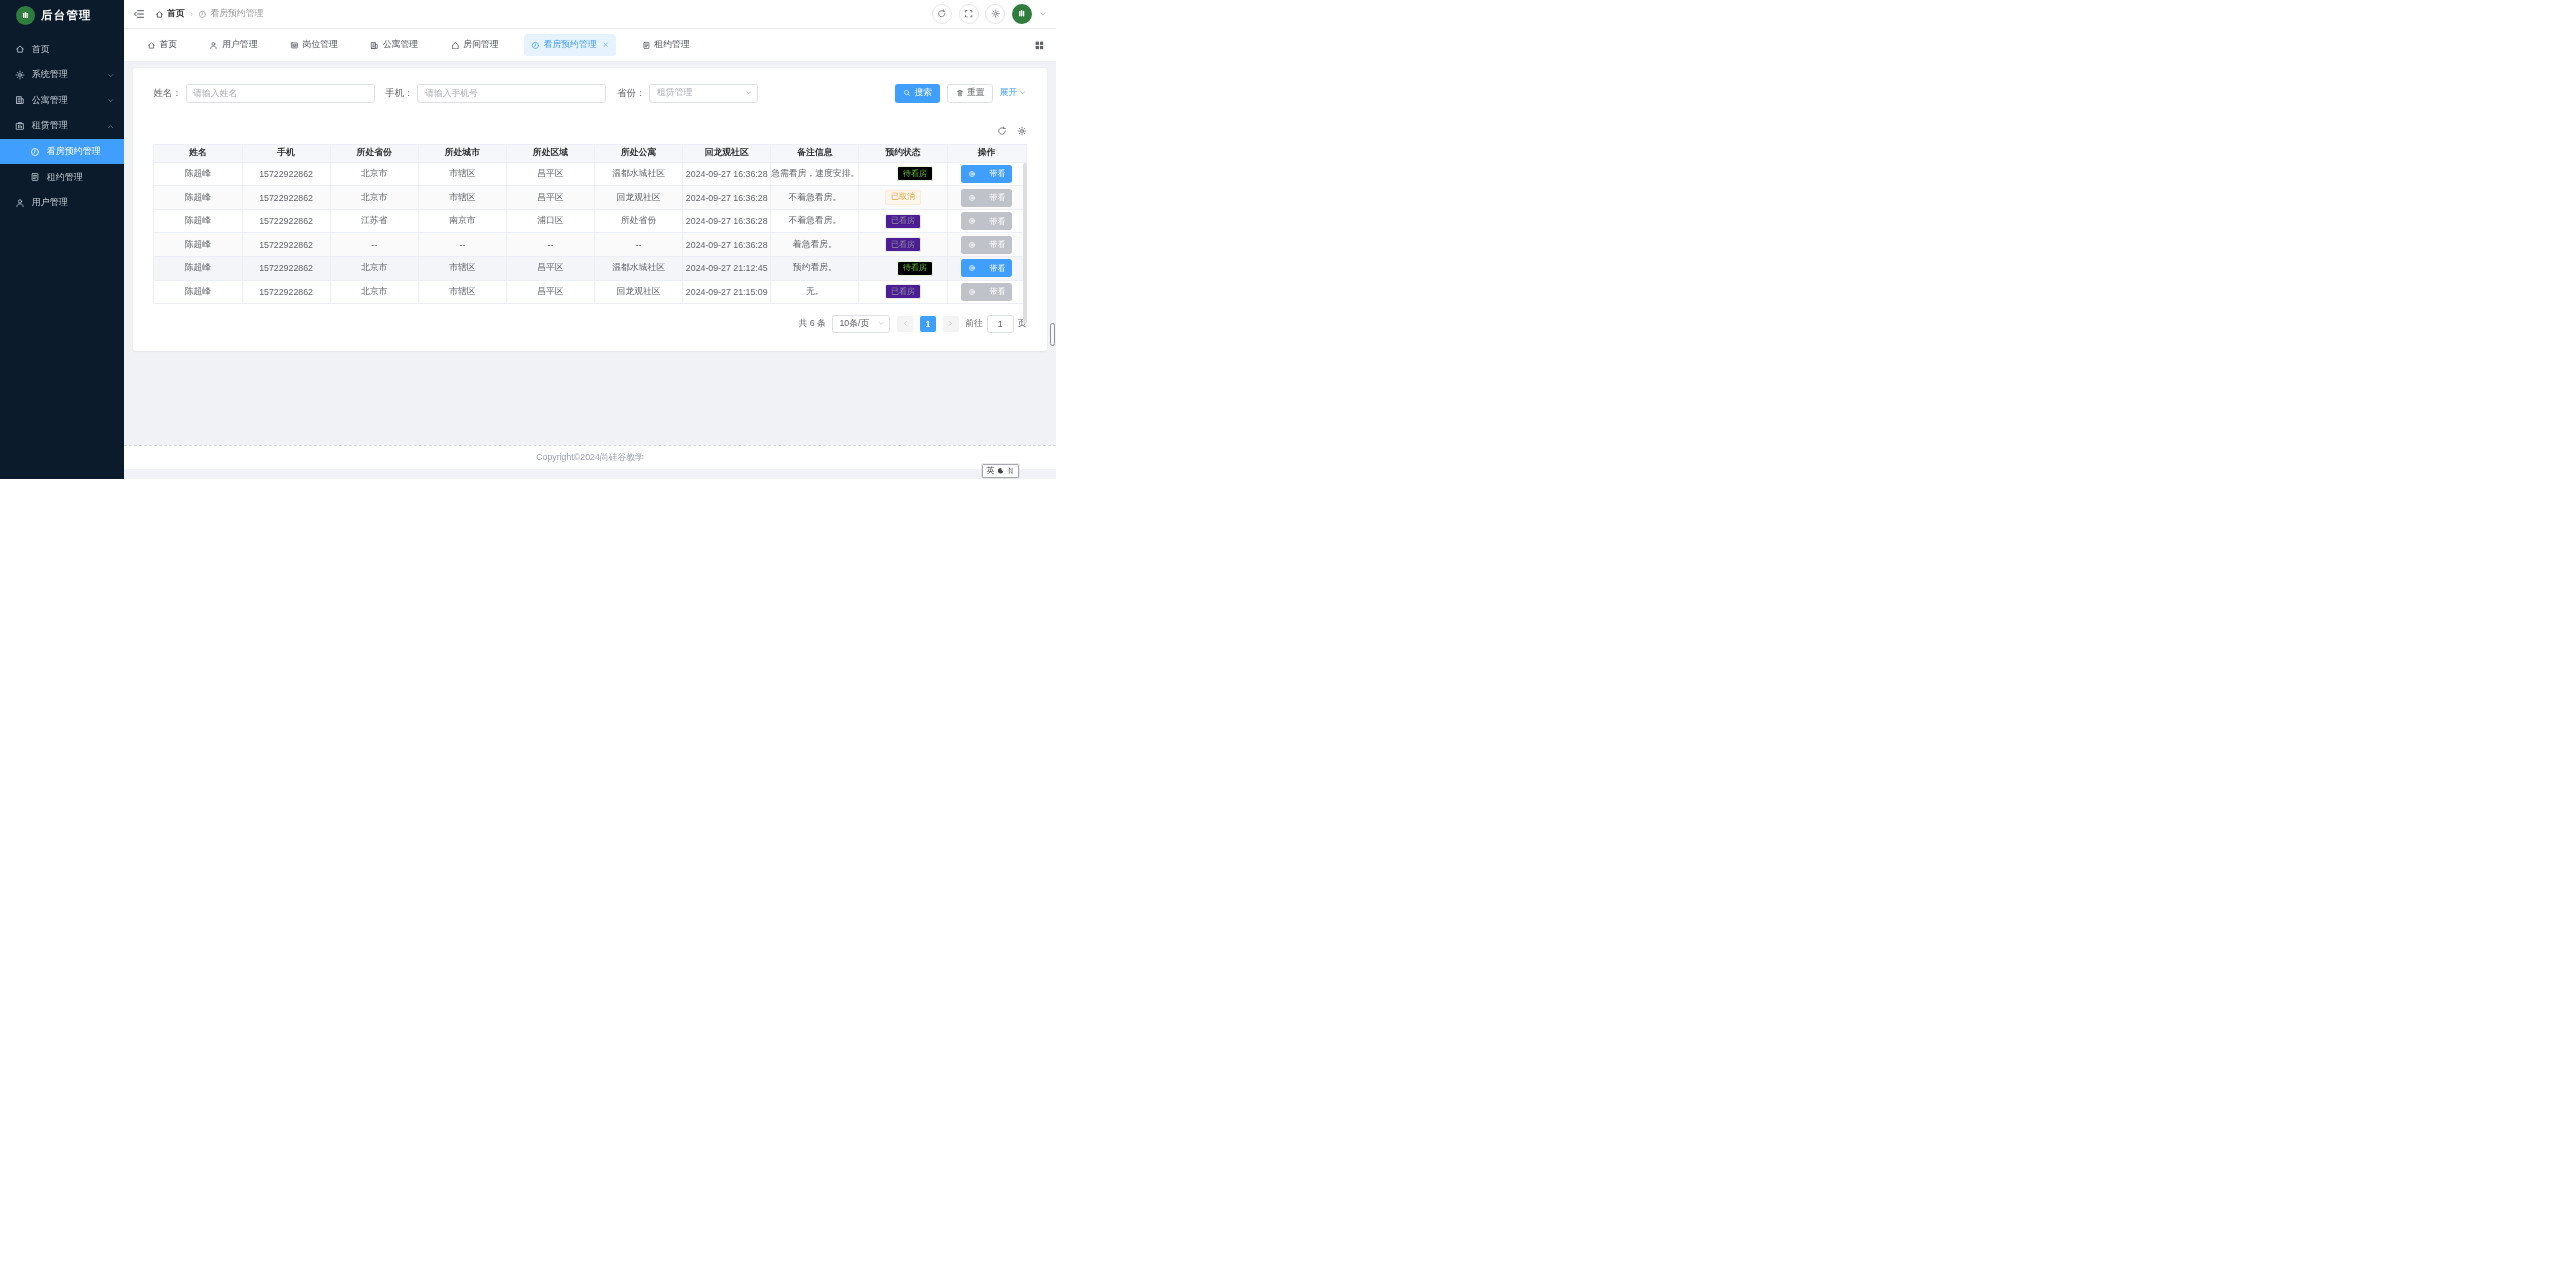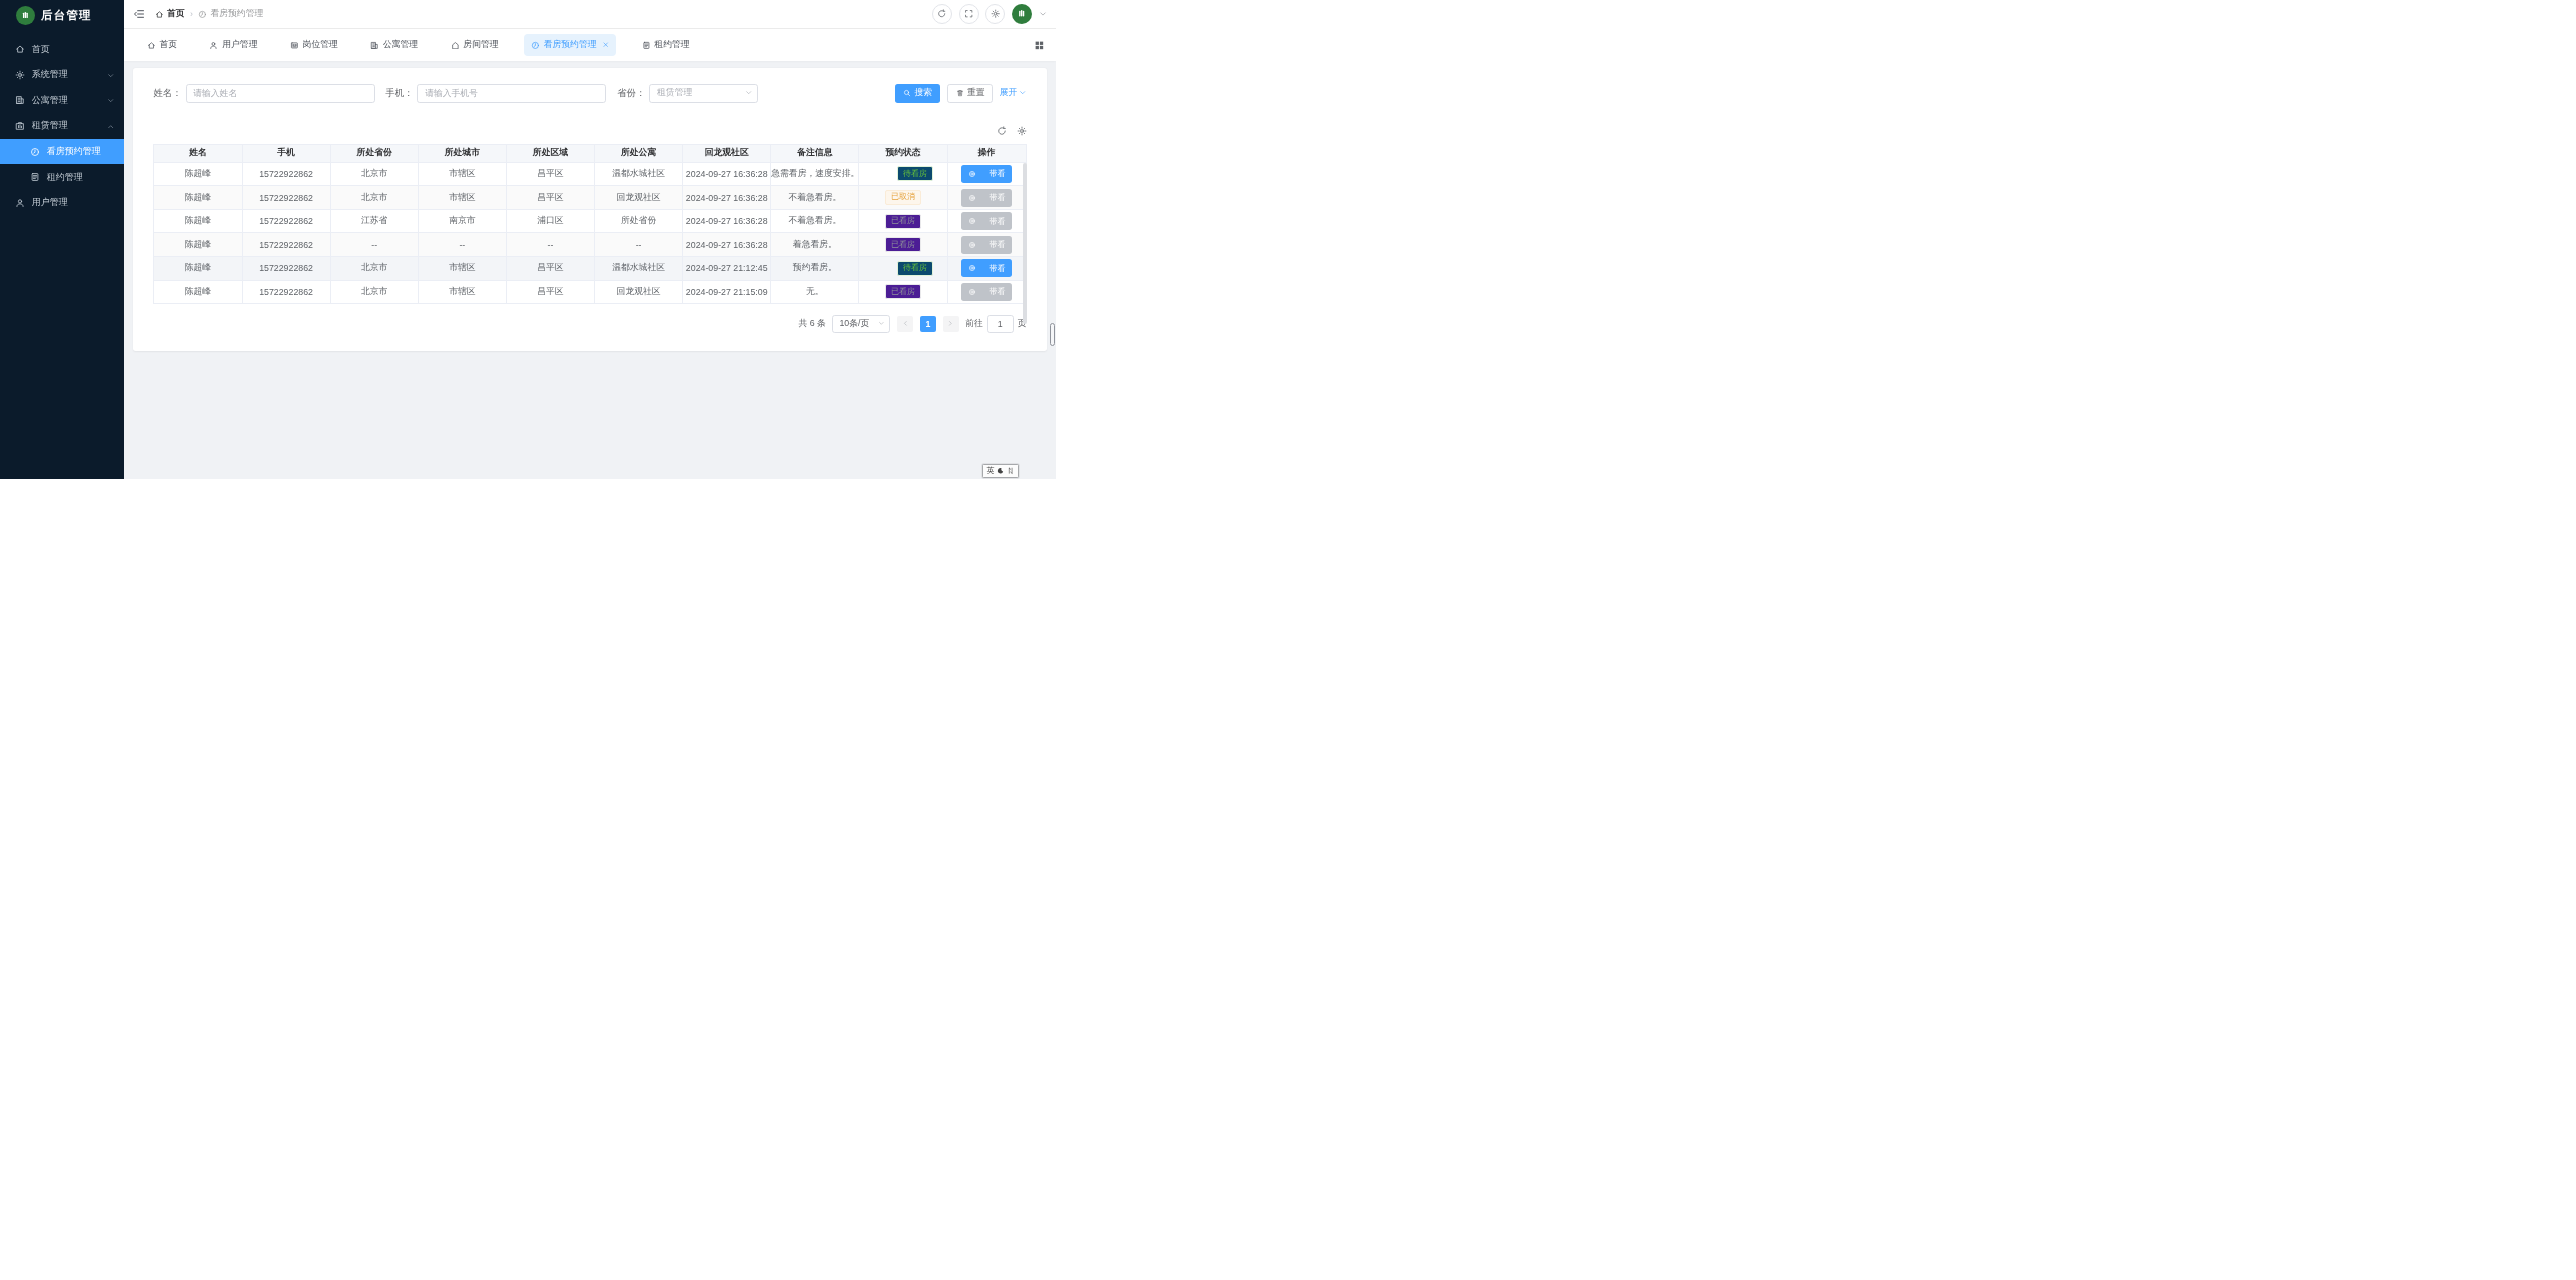--- a/index.html
+++ b/index.html
@@ -85,21 +85,21 @@
 
   .table-wrap { margin-top:8px; position:relative; }
   table { width:100%; border-collapse:collapse; table-layout:fixed; border-left:0.7px solid #ebeef5; border-right:0.7px solid #ebeef5; }
   th, td { border-bottom:0.7px solid #ebeef5; border-right:0.7px solid #ebeef5; text-align:center; overflow:hidden; white-space:nowrap; }
   th:first-child, td:first-child { border-left:none; }
   th { background:#f5f7fa; color:#303133; font-weight:600; font-size:8.8px; height:18px; border-top:0.7px solid #ebeef5; }
   td { height:23.6px; color:#5f6368; font-size:8.8px; background:#fff; }
   tr.striped td { background:#fafafa; }
   tr.hovered td { background:#f3f5f8; }
   .badge { display:inline-block; padding:1.3px 5.4px; font-size:8px; border-radius:2px; border:0.7px solid; line-height:1.3; }
-  .b-success { color:#67c23a; background:#0c4a6e; border-color:#e1f3d8;margin-left:24px; }
+  .b-success { color:#67c23a; background:#000000; border-color:#e1f3d8;margin-left:24px; }
   .b-warning { color:#e6a23c; background:#fdf6ec; border-color:#faecd8; }
   .b-info { color:#909399; background:#4c1d95; border-color:#e9e9eb; }
   .take-btn { height:18px; border:none; border-radius:2.7px; background:#409eff; color:#fff; font-size:8px; display:inline-flex; align-items:center; gap:14px; padding:0 6.7px; cursor:pointer; font-family:inherit; }
   .take-btn svg { width:8px; height:8px; }
   .take-btn.disabled { background:#bfc3c9; cursor:not-allowed; }
   .vscroll { position:absolute; right:0; top:19px; bottom:-20px; width:4px; border-radius:2px; background:#dcdee2; }
 
   .pagination { display:flex; justify-content:flex-end; align-items:center; gap:6.7px; margin-top:10.8px; color:#606266; font-size:8.8px; }
   .pg-select { width:58px; height:17.5px; border:0.7px solid #dcdfe6; border-radius:2.7px; display:flex; align-items:center; justify-content:space-between; padding:0 4.7px 0 6px; color:#606266; cursor:pointer; background:#fff; }
   .pg-select svg { width:6.7px; height:6.7px; color:#a8abb2; }
@@ -612,20 +612,23 @@
           <div class="pg-goto">
             <span>前往</span>
             <input class="pg-input" value="1" style="">
             <span>页</span>
           </div>
         </div>
 
       </div>
     </div>
 
+    <footer class="footer">
+      <span>Copyright©2024尚硅谷教学</span>
+    </footer>
     <div class="bottom-strip"></div>
   </div>
 
   <span class="page-scrollthumb"></span>
   <div class="ime-box">
     <span>英</span>
     <span style="display: inline-flex;">
         <svg viewBox="0 0 16 16" fill="none" stroke="currentColor" stroke-width="1.3" stroke-linecap="round" stroke-linejoin="round">
           <path d="M10 2.6 A5.8 5.8 0 1 0 13.4 9.6 A4.6 4.6 0 0 1 10 2.6 Z" fill="currentColor" stroke="none"></path>
         </svg>

